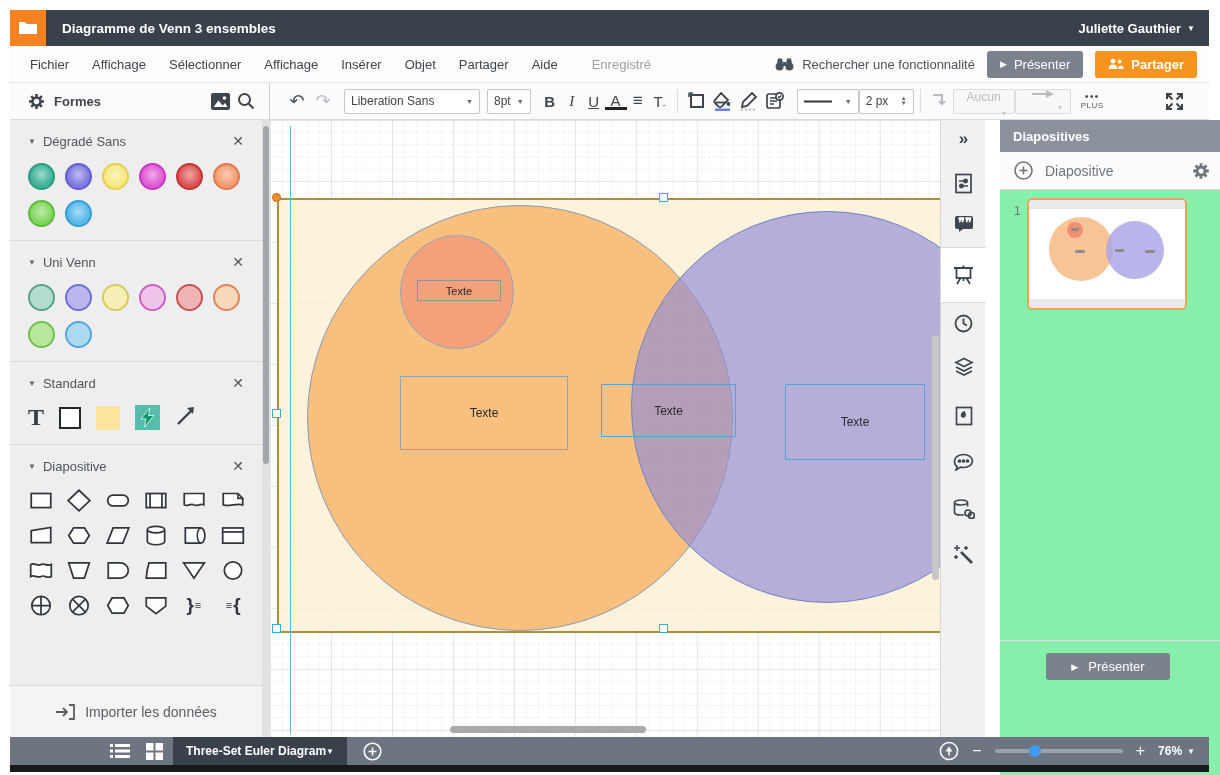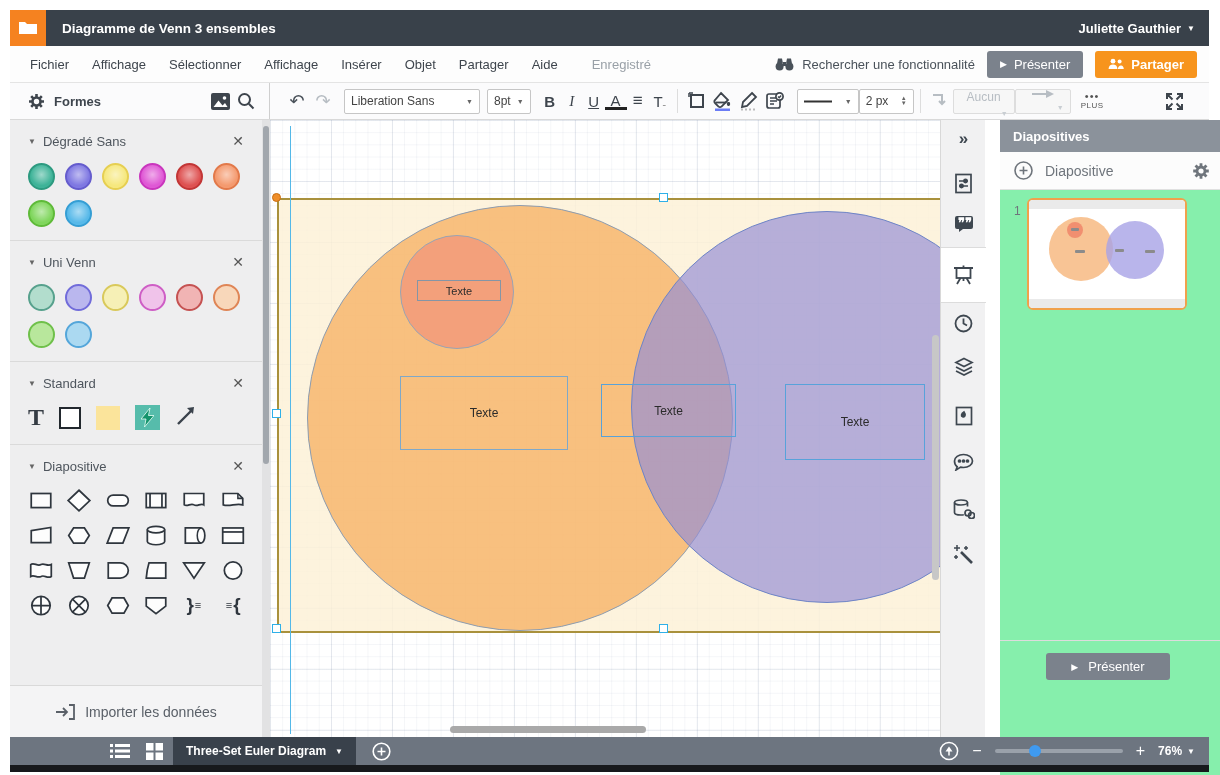--- a/index.html
+++ b/index.html
@@ -137,21 +137,21 @@
   #present-btn-panel { position:absolute; left:46px; top:533px; width:124px; height:27px; background:#7b828c;
     border-radius:3px; color:#fff; font-size:13px; display:flex; align-items:center; justify-content:center; gap:10px; cursor:pointer;}
   #export-btn { position:absolute; left:8px; top:571px; width:200px; height:27px; background:#eec31e;
     border-radius:4px; color:#56523f; font-size:13px; display:flex; align-items:center; justify-content:center; gap:9px; cursor:pointer;}
   #export-btn .gicon { width:14px; height:10px; border:2px solid #fff; background:#eec31e; }
 
   
   #statusbar { left:10px; top:737px; width:1199px; height:28px; background:#6d7580; display:flex;
     align-items:center; color:#fff; }
   #sb-left { display:flex; align-items:center; gap:16px; margin-left:100px; height:100%;}
-  #page-tab { height:28px; background:#39414b; display:flex; align-items:center; padding:0 13px; gap:9px;
+  #page-tab { height:28px; background:#39414b; display:flex; align-items:center; padding:0 13px; 
     font-size:12px; font-weight:bold; margin-left:10px; cursor:pointer;}
   #sb-right { margin-left:auto; display:flex; align-items:center; gap:13px; margin-right:14px; }
   #zoom-track { width:128px; height:4px; background:#9aa1aa; border-radius:2px; position:relative; cursor:pointer;}
   #zoom-thumb { position:absolute; left:34px; top:-4px; width:12px; height:12px; border-radius:50%; background:#3f9af0; }
   #zoom-val { font-size:12px; font-weight:bold; display:flex; gap:5px; align-items:center; cursor:pointer;}
   .sb-glyph { font-size:16px; cursor:pointer; }
   #bottomstrip { left:10px; top:765px; width:1199px; height:7px; background:#17191c; }
 </style>
 </head>
 <body>

